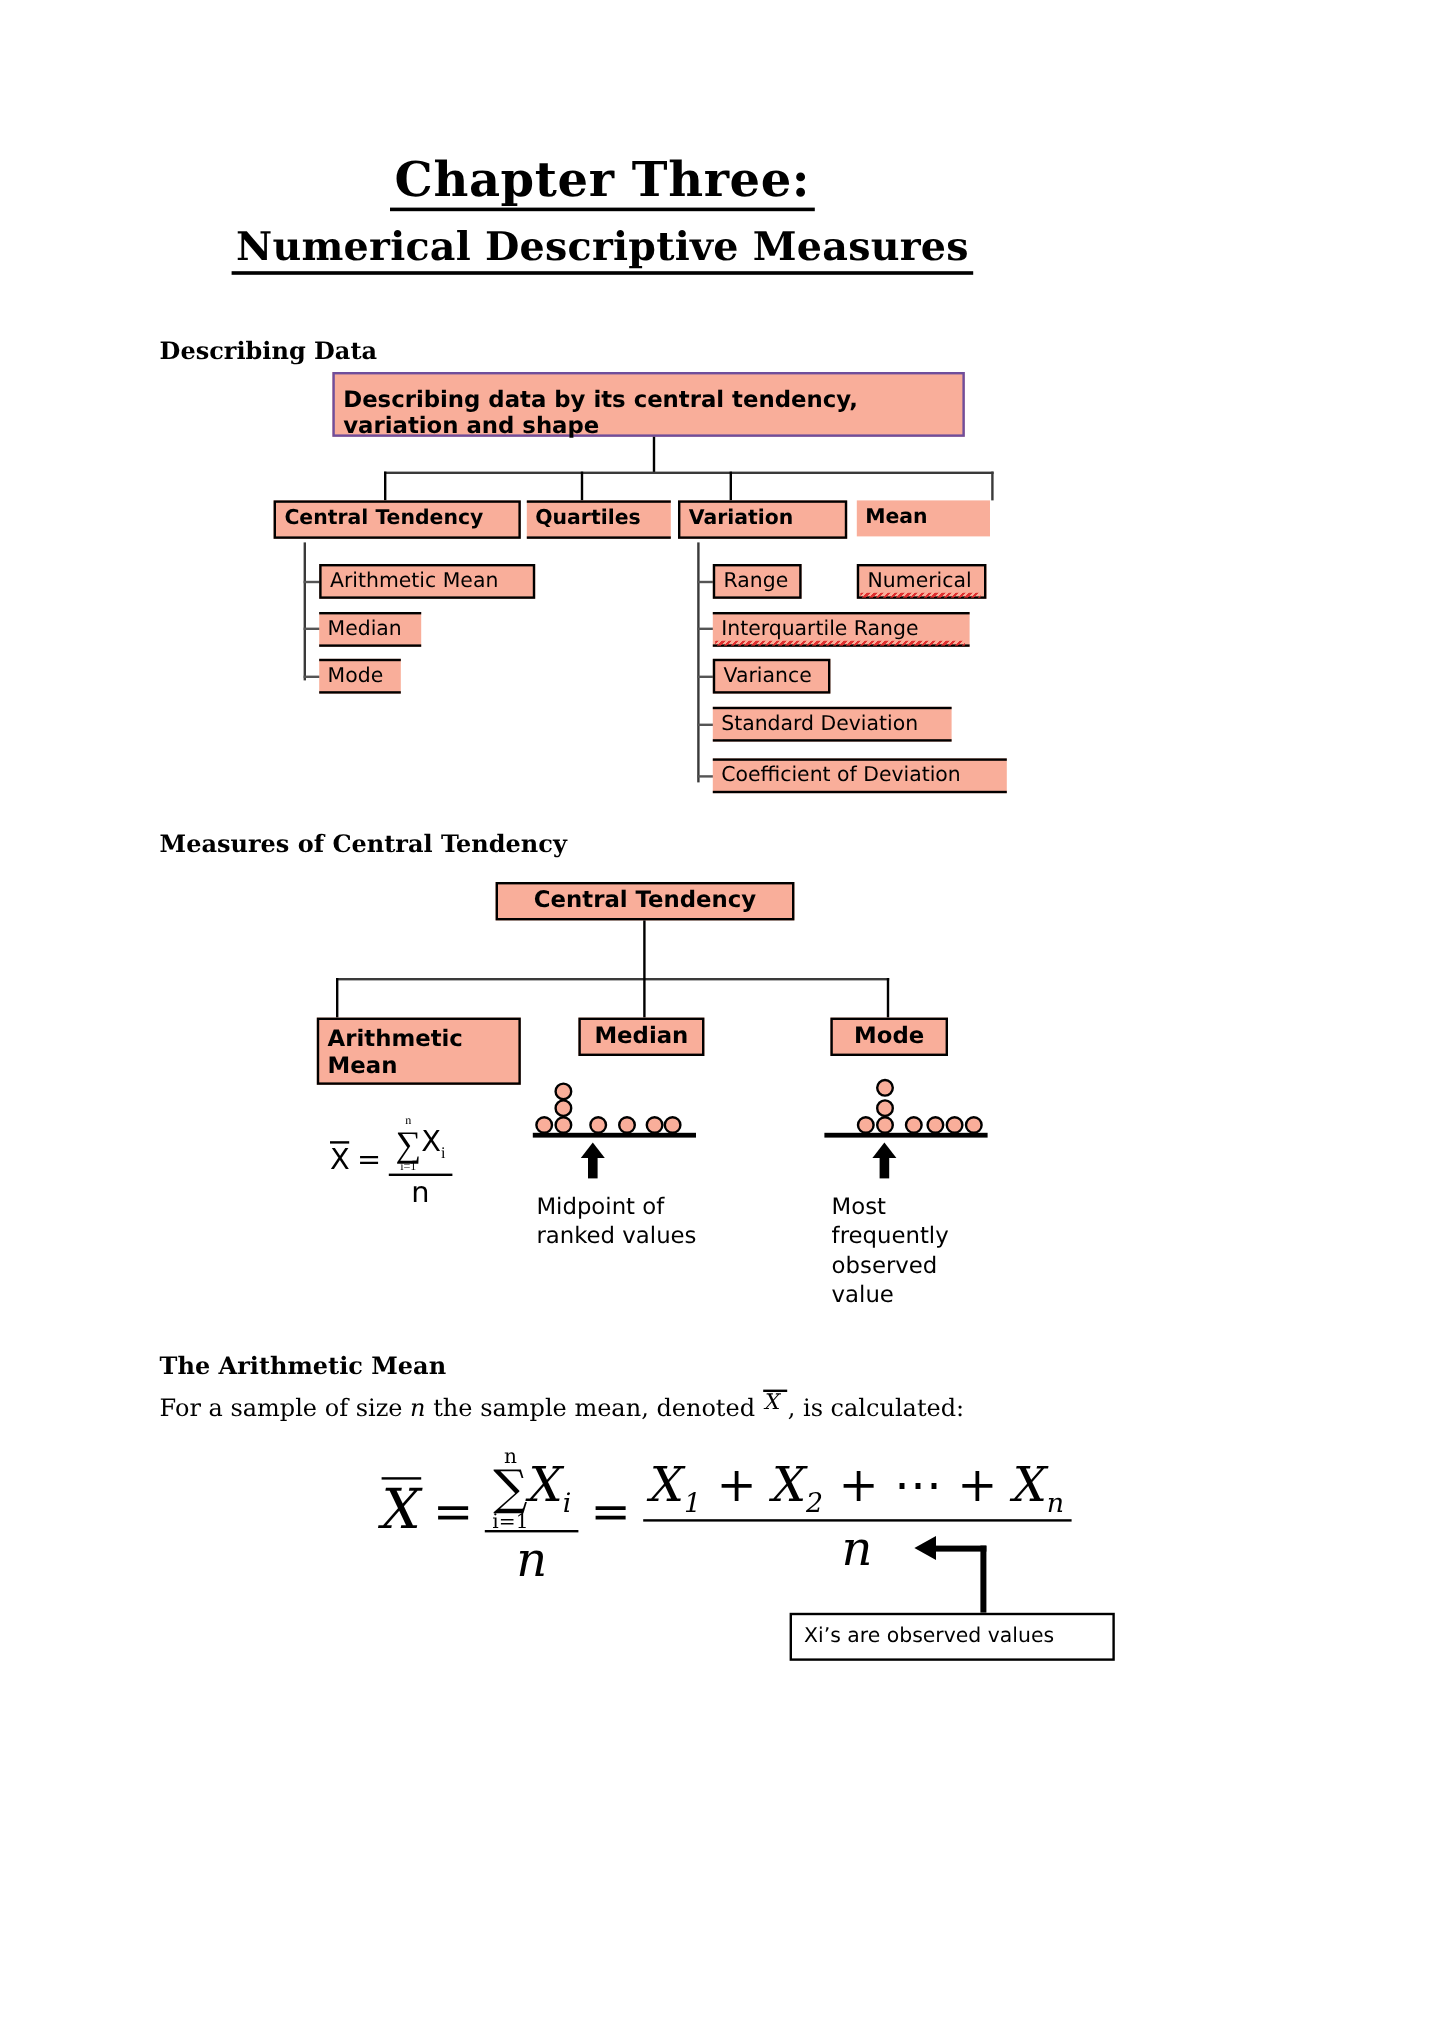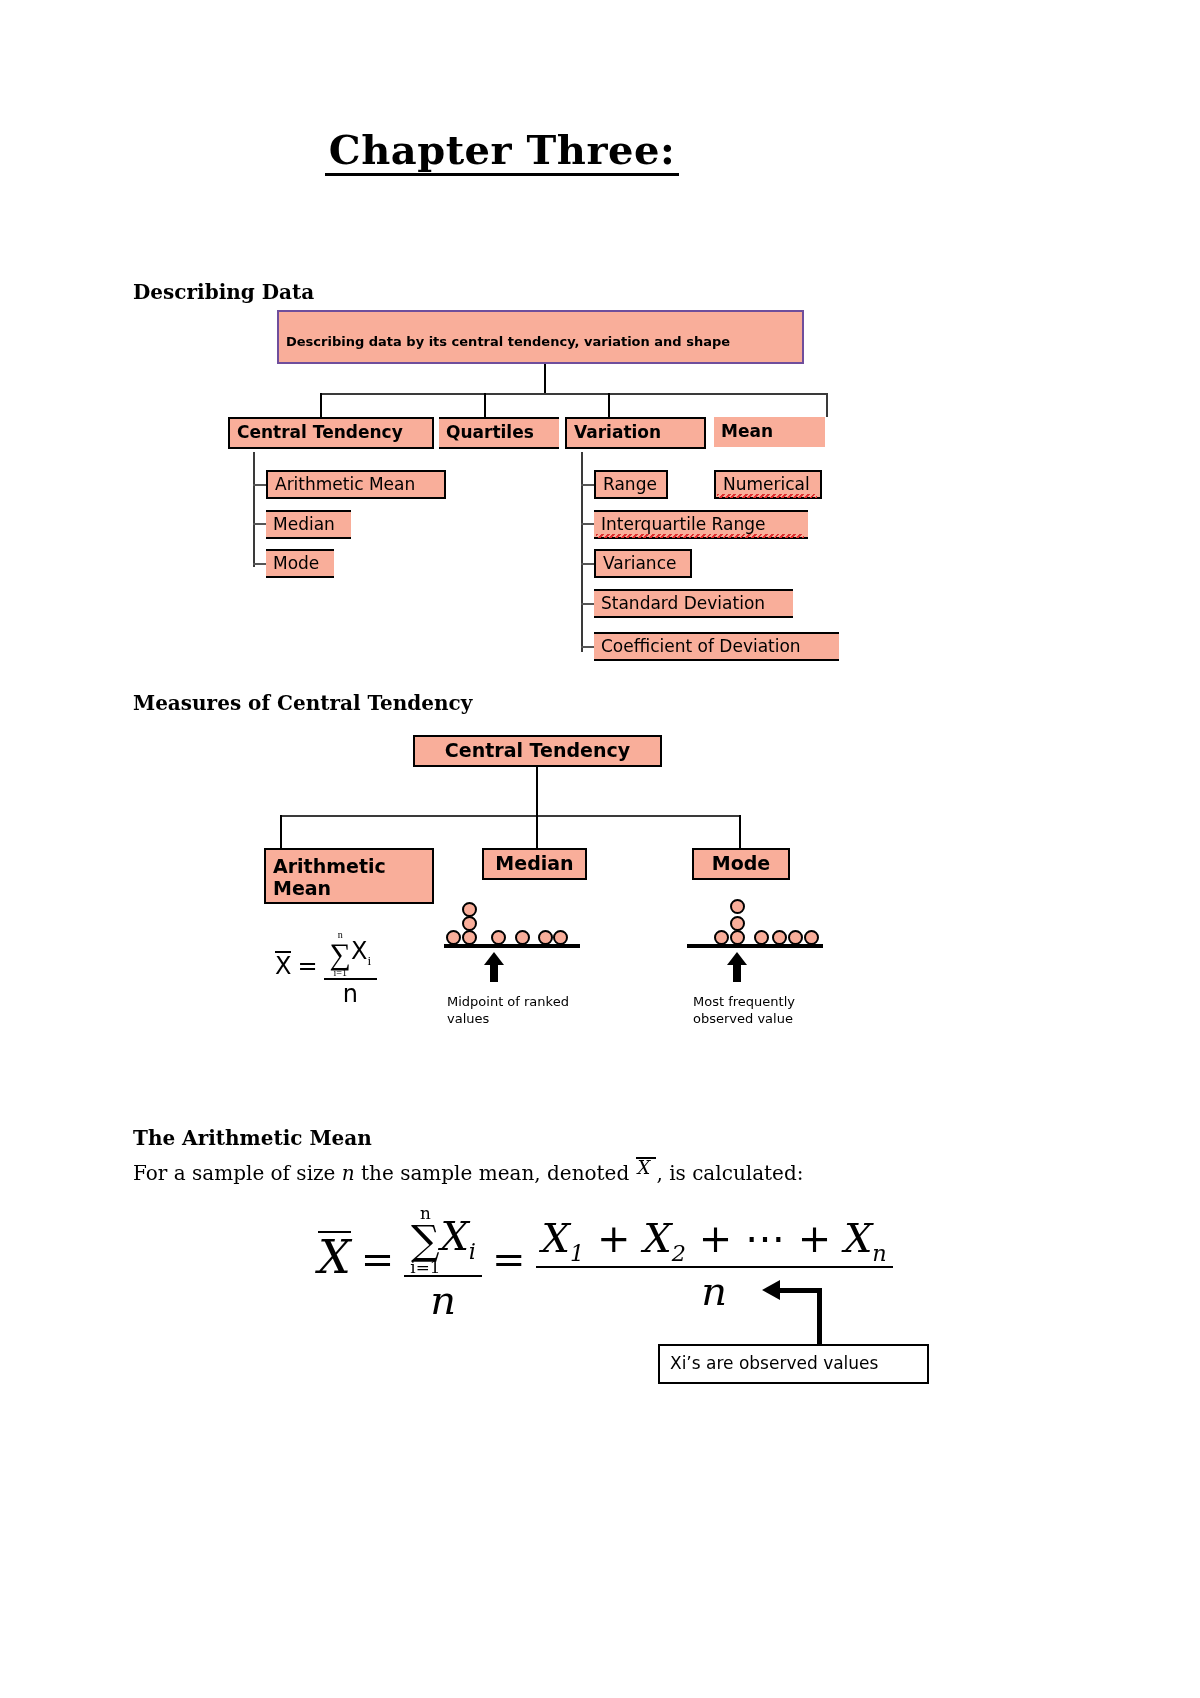--- a/index.html
+++ b/index.html
@@ -31,21 +31,21 @@
   }
 
   
   .pbox{
     position:absolute;background:#F9AE9A;border:2px solid #000;
     font-family:"DejaVu Sans",sans-serif;font-weight:bold;
     box-sizing:border-box;display:flex;align-items:center;
     padding:2px 7px;line-height:1.15;
   }
   .pbox.noborder{border:none;}
-  .pbox.hdr{border:2px solid #6F4E9C;font-size:13px;align-items:flex-start;padding-top:23px;}
+  .pbox.hdr{border:2px solid #6F4E9C;font-size:19px;align-items:flex-start;padding-top:11px;}
   .pbox.lvl1{font-size:17px;}
   .pbox.leaf{font-weight:normal;font-size:17px;font-family:"DejaVu Sans",sans-serif;border-width:2px;}
   .pbox.leafTB{border-left:none;border-right:none;}
 
   .ln{position:absolute;background:#000;}
   .ln.h{height:2px;}
   .ln.v{width:2px;}
   .ln.thin{background:#3a3a3a;}
   .dash{position:absolute;height:2px;background:#555;}
 
@@ -58,21 +58,21 @@
   
   .dot{
     position:absolute;width:15px;height:15px;border-radius:50%;
     background:#F9AE9A;border:2px solid #000;box-sizing:border-box;
   }
   .baseline{position:absolute;height:4px;background:#000;}
   .uparrow{position:absolute;width:0;height:0;}
 
   
   .cap{
-    position:absolute;font-family:"DejaVu Sans",sans-serif;font-size:13px;
+    position:absolute;font-family:"DejaVu Sans",sans-serif;font-size:19px;
     line-height:1.28;color:#000;
   }
 
   
   .mathserif{font-family:"DejaVu Serif",serif;font-style:italic;}
   .frac{display:inline-block;vertical-align:middle;text-align:center;}
   .frac .num{display:block;padding:0 6px;}
   .frac .den{display:block;border-top:2px solid #000;padding:0 6px;}
   .sum{position:relative;display:inline-block;text-align:center;vertical-align:middle;}
   .sum .lim{display:block;font-size:.42em;font-style:normal;line-height:1;}
@@ -102,20 +102,21 @@
   }
   .it{font-style:italic;}
 </style>
 </head>
 <body>
 
 <div class="page">
 
   <div class="title-wrap">
     <div class="title1">Chapter Three:</div><br>
+    <div class="title2">Numerical Descriptive Measures</div>
   </div>
 
   <div class="sec-h" style="top:280px;">Describing Data</div>
 
   <div class="pbox hdr" style="left:277px;top:310px;width:527px;height:54px;">Describing data by its central tendency, variation and shape</div>
 
   <div class="ln v" style="left:544px;top:364px;height:30px;"></div>
 
   <div class="ln h thin" style="left:320px;top:393px;width:508px;"></div>
 

